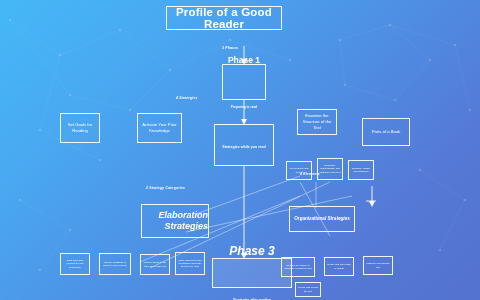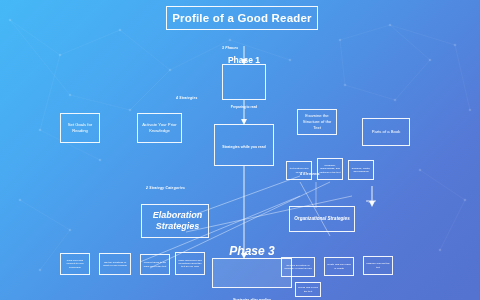--- a/index.html
+++ b/index.html
@@ -6,21 +6,21 @@
   #canvas{
     position:relative;width:480px;height:300px;overflow:hidden;
     font-family:"Liberation Sans", sans-serif;
     background:linear-gradient(135deg,#45b8f7 0%,#49aaf2 22%,#4e90e4 52%,#5579d6 78%,#5472cf 100%);
   }
   #net{position:absolute;inset:0;opacity:.55;pointer-events:none;}
   .box{position:absolute;box-sizing:border-box;border:1px solid rgba(255,255,255,.92);
        display:flex;flex-direction:column;align-items:center;justify-content:center;
        text-align:center;color:#fff;}
   .lbl{position:absolute;color:#fff;white-space:pre-line;}
-  #title{left:166px;top:6px;width:152px;height:24px;border:1px solid rgba(255,255,255,.95);
+  #title{left:166px;top:6px;width:116px;height:24px;border:1px solid rgba(255,255,255,.95);
          font-size:11.5px;font-weight:bold;letter-spacing:.2px;}
   .phase{font-weight:bold;gap:37px;}
   #p1{left:222px;top:64px;width:44px;height:36px;}
   #p1 .h{font-size:8.5px;}
   #p1 .s{font-size:3.2px;margin-top:3px;line-height:1.25;opacity:.95;}
   #p2{left:214px;top:124px;width:60px;height:42px;}
   #p2 .h{font-size:12px;}
   #p2 .s{font-size:3.6px;margin-top:4px;line-height:1.3;opacity:.95;}
   #p3{left:212px;top:258px;width:80px;height:30px;background:rgba(255,255,255,.10);}
   #p3 .h{font-size:12px;font-style:italic;}
@@ -148,21 +148,21 @@
 subheadings,
 and captions
 in the text</div>
   </div>
   <div class="box tiny" style="left:348px;top:160px;width:26px;height:20px;">
     <div>graphics,
 charts, and
 diagrams</div>
   </div>
 
-  <div class="box cat" style="left:141px;top:204px;width:68px;height:34px;align-items:flex-start;justify-content:center;text-align:center;padding-left:5px;">
+  <div class="box cat" style="left:141px;top:204px;width:68px;height:34px;align-items:flex-start;justify-content:center;text-align:right;padding-left:5px;">
     <div>Elaboration
 Strategies</div>
   </div>
   <div class="box" style="left:289px;top:206px;width:66px;height:26px;font-size:4.6px;font-style:italic;font-weight:bold;line-height:1.3;">
     <div>Organizational
 Strategies</div>
   </div>
 
   <div class="box tiny" style="left:60px;top:253px;width:30px;height:22px;">
     <div>build upon

